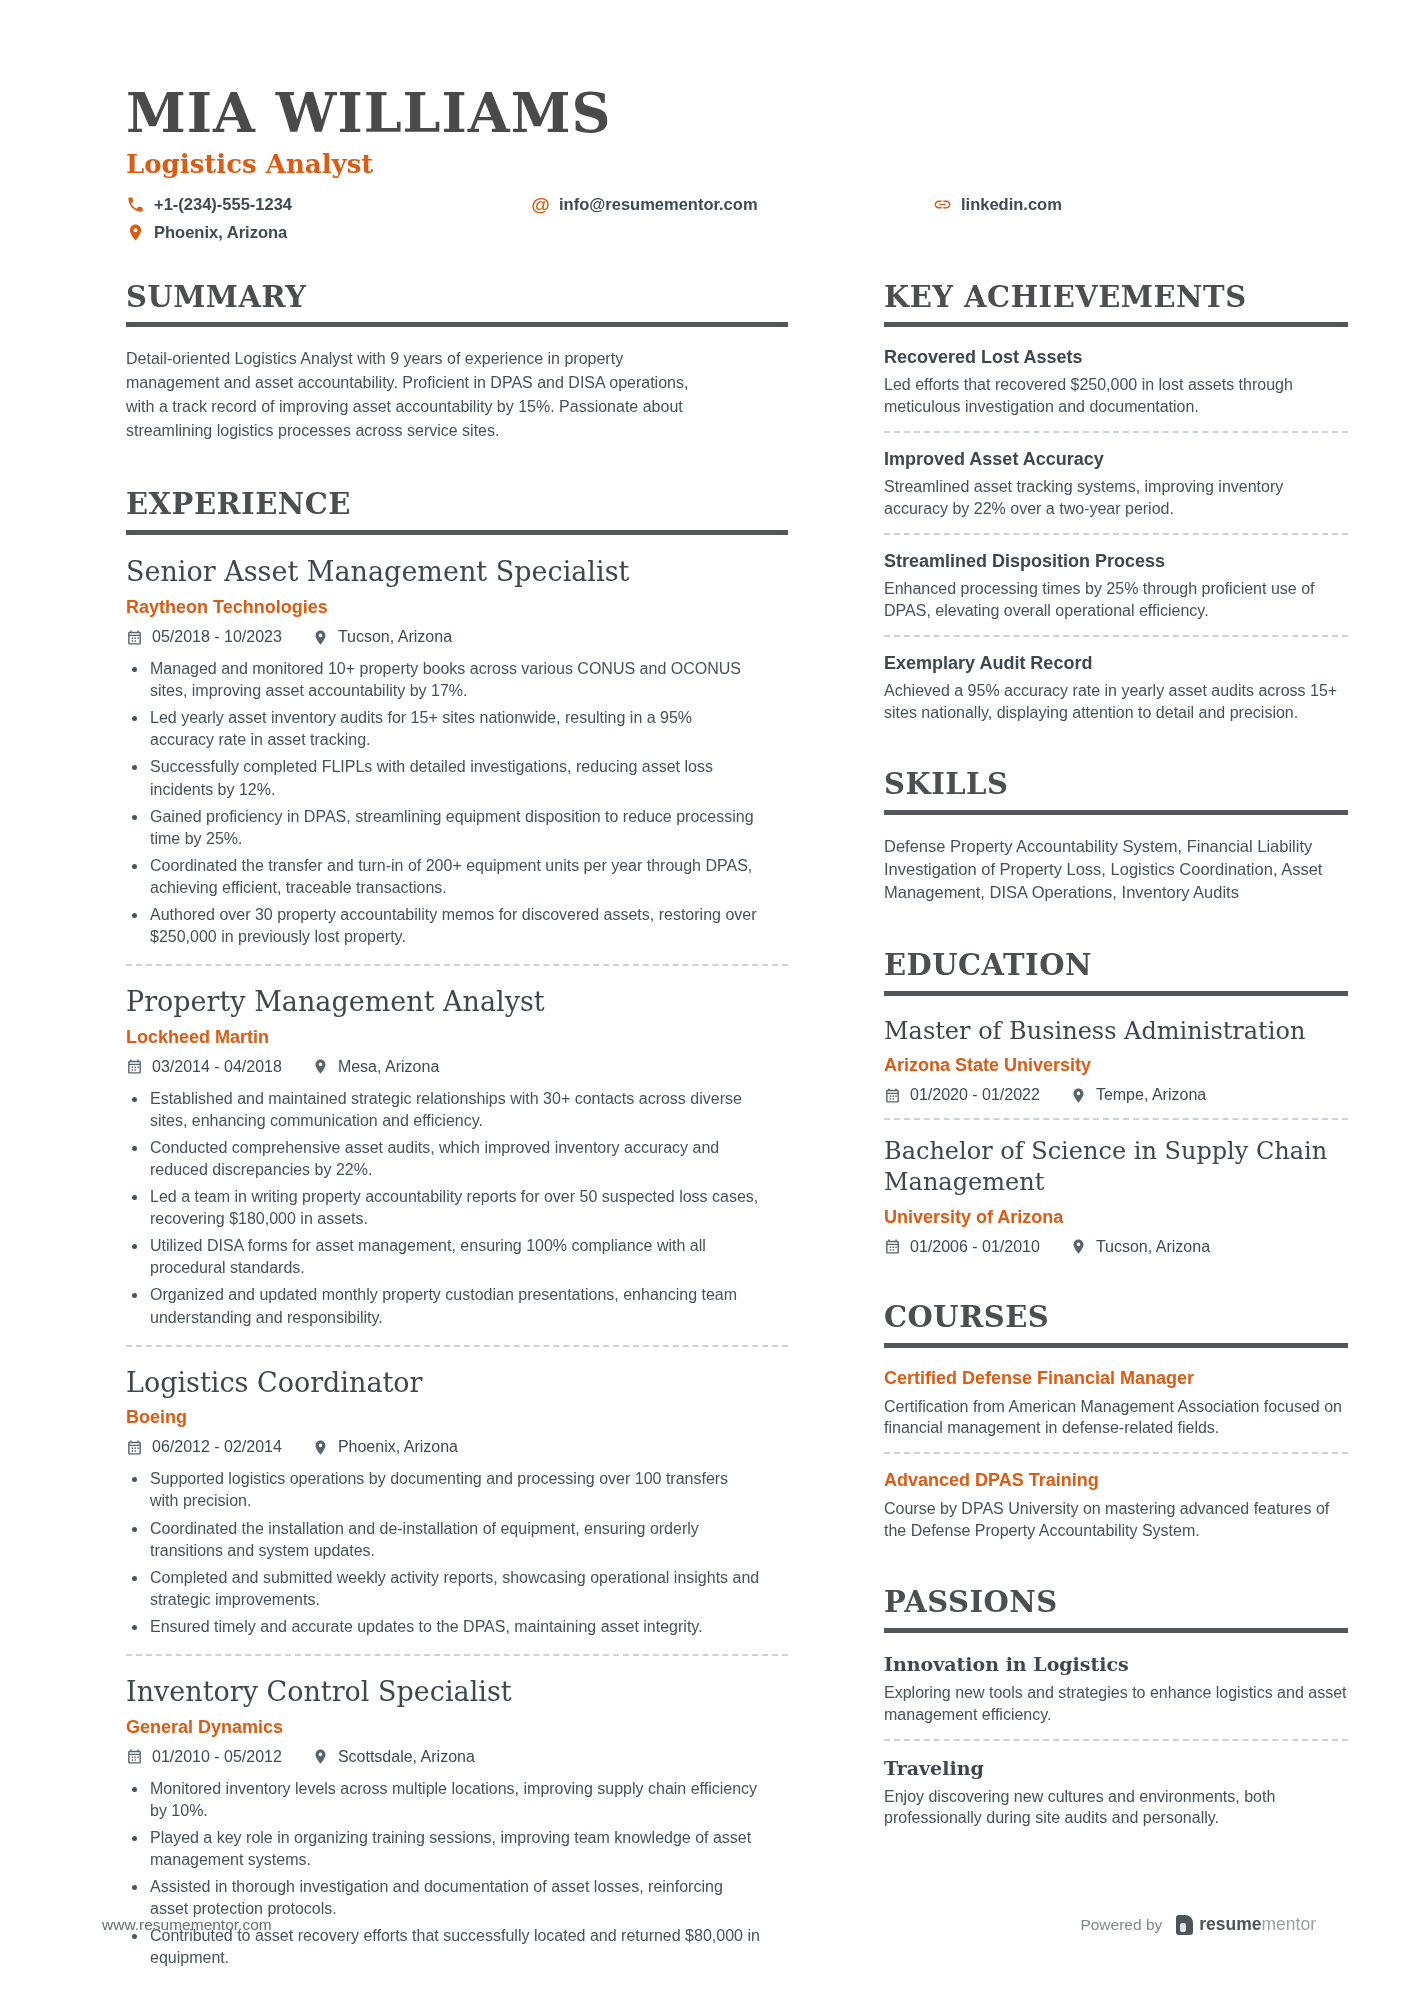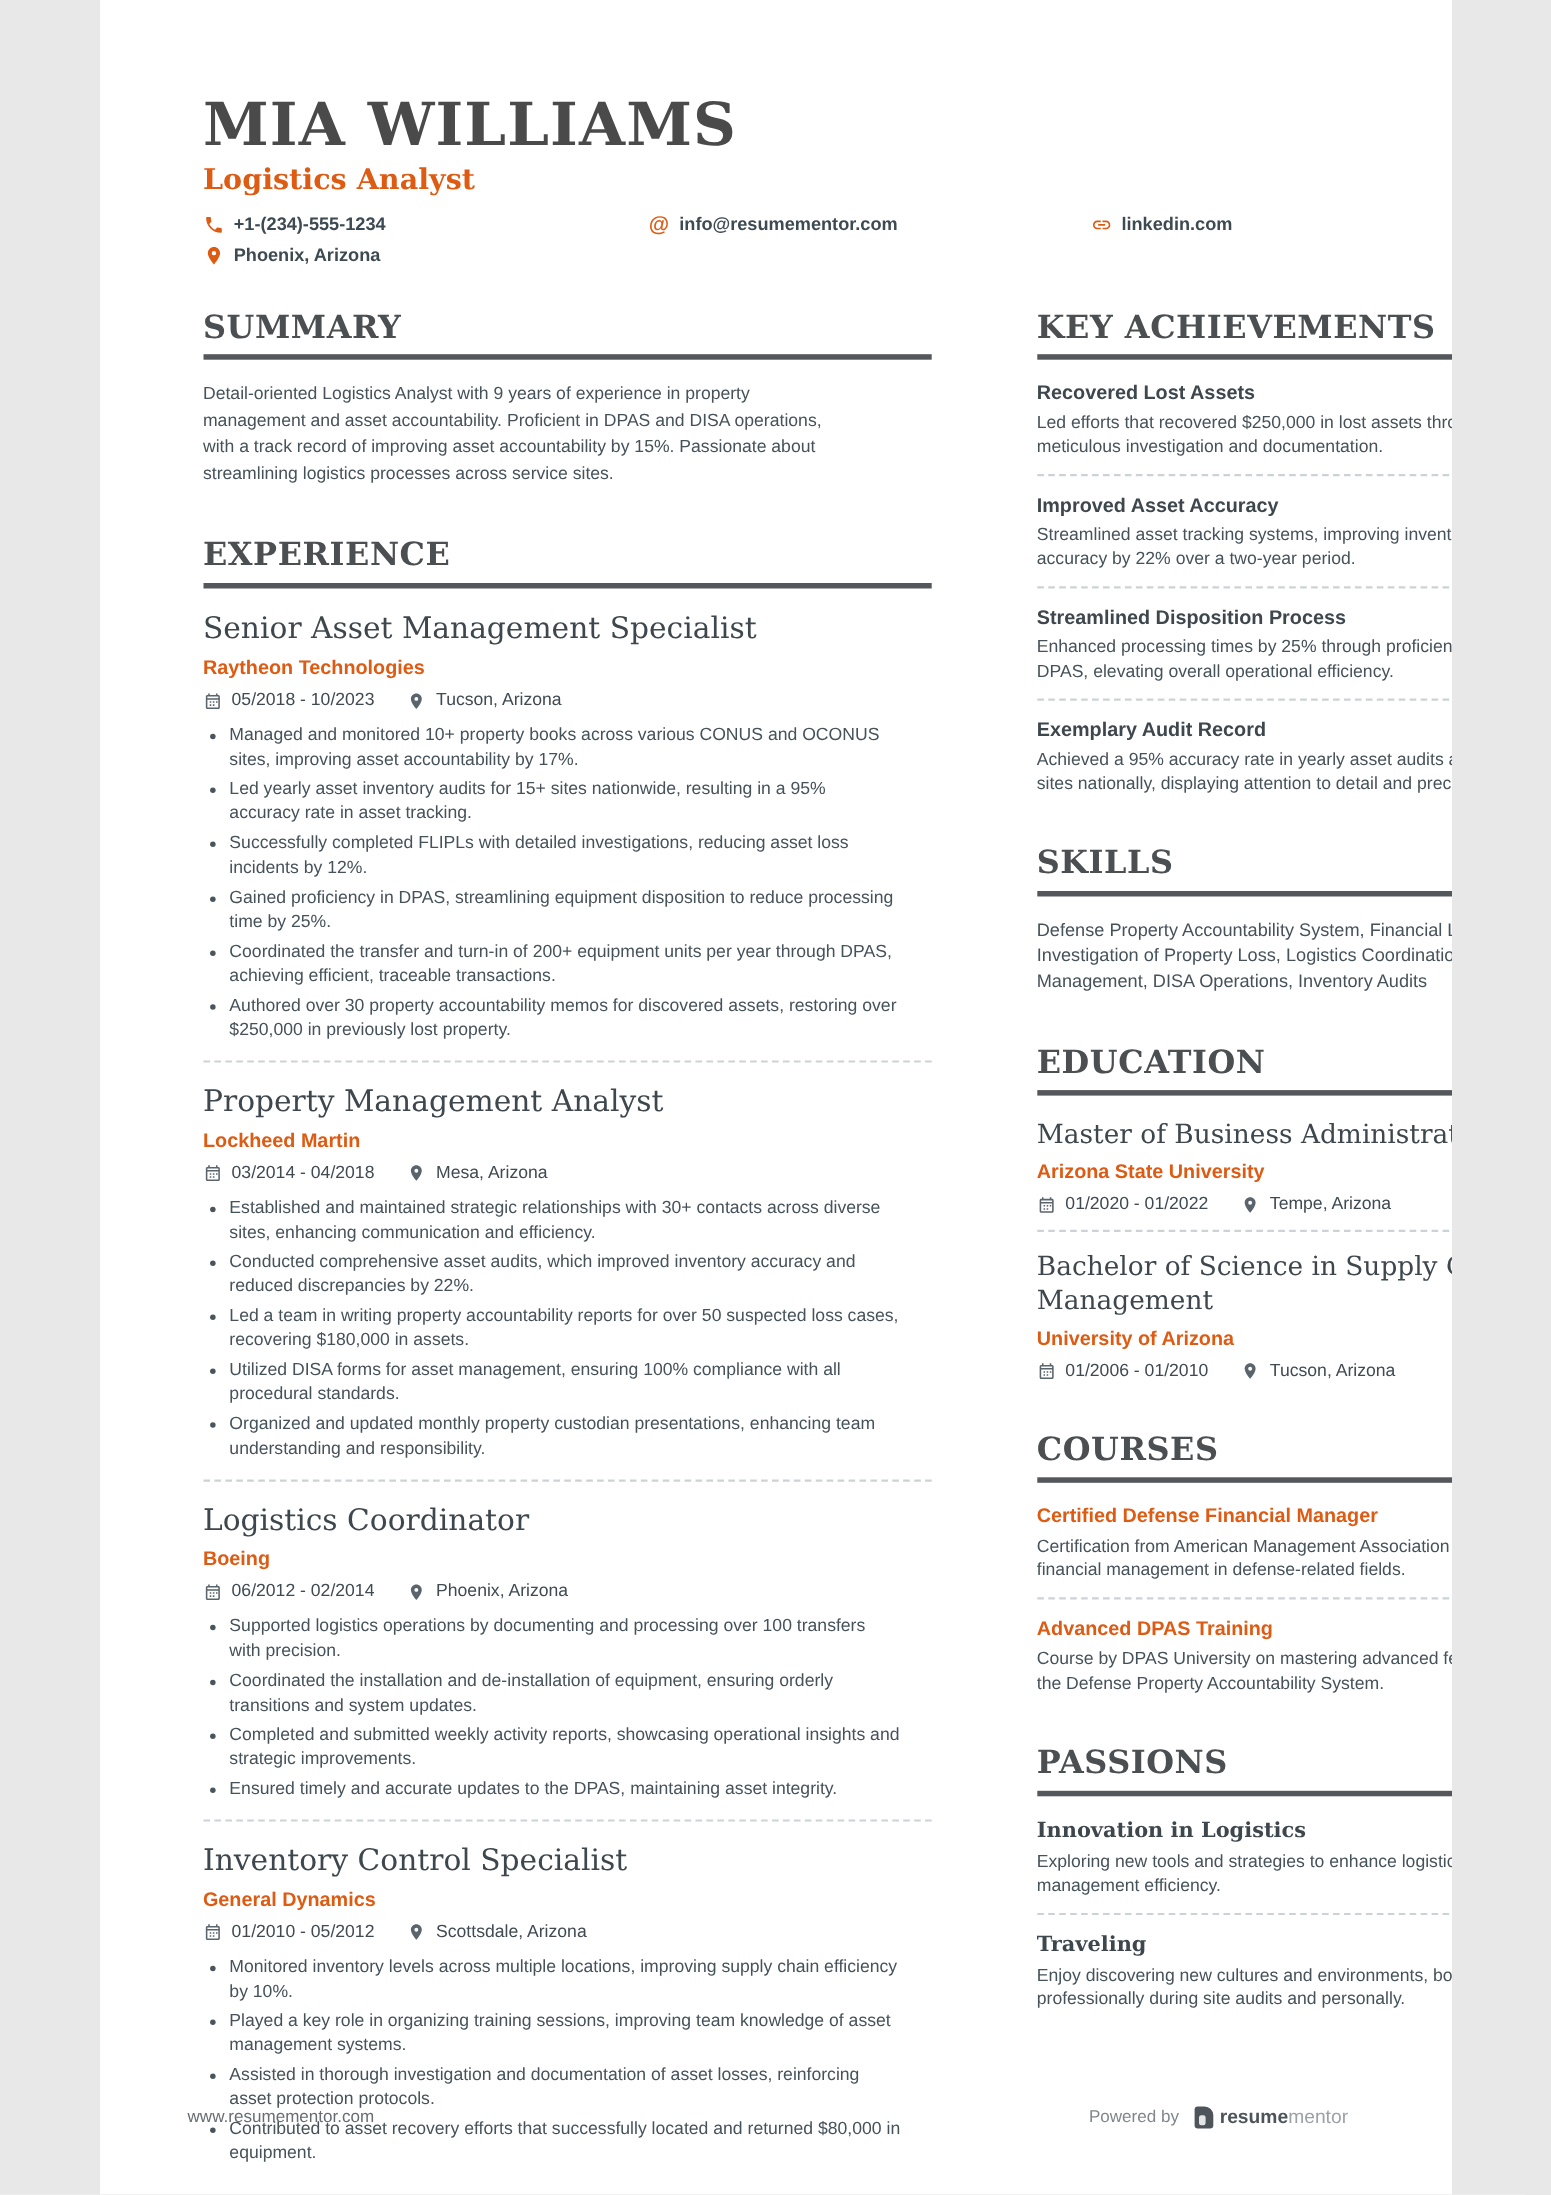--- a/index.html
+++ b/index.html
@@ -1,26 +1,27 @@
 <!DOCTYPE html>
 <html><head>
 <meta charset="utf-8">
 <style>
   * { margin: 0; padding: 0; box-sizing: border-box; }
   html, body { background: #e8e8e8; }
   body { font-family: "Liberation Sans", "DejaVu Sans", sans-serif; }
 
   .page {
     position: relative;
-    width: 1229px;
+    width: 1410px;
     height: 1995px;
     margin: 0 auto;
     background: #ffffff;
     overflow: hidden;
     color: #46525a;
+    padding-left: 32px;
   }
 
   
   .header { padding: 86px 94px 0 94px; }
   .name {
     font-family: "DejaVu Serif", "Liberation Serif", serif;
     font-size: 54px;
     font-weight: 700;
     letter-spacing: 1px;
     line-height: 1;
@@ -126,21 +127,21 @@
     font-family: "DejaVu Serif", "Liberation Serif", serif;
     font-size: 19px;
     font-weight: 700;
     color: #3e474d;
     margin-bottom: 7px;
   }
 
   
   .footer {
     position: absolute;
-    left: 80px; right: 94px; bottom: 60px;
+    left: 102px; right: 94px; bottom: 60px;
     display: flex;
     justify-content: space-between;
     align-items: center;
     font-size: 15.5px;
     color: #676d73;
   }
   .powered { display: flex; align-items: center; gap: 14px; color: #7f868c; }
   .brand { display: flex; align-items: center; gap: 6px; font-size: 17.5px; }
   .brand-icon {
     width: 17px; height: 20px;

